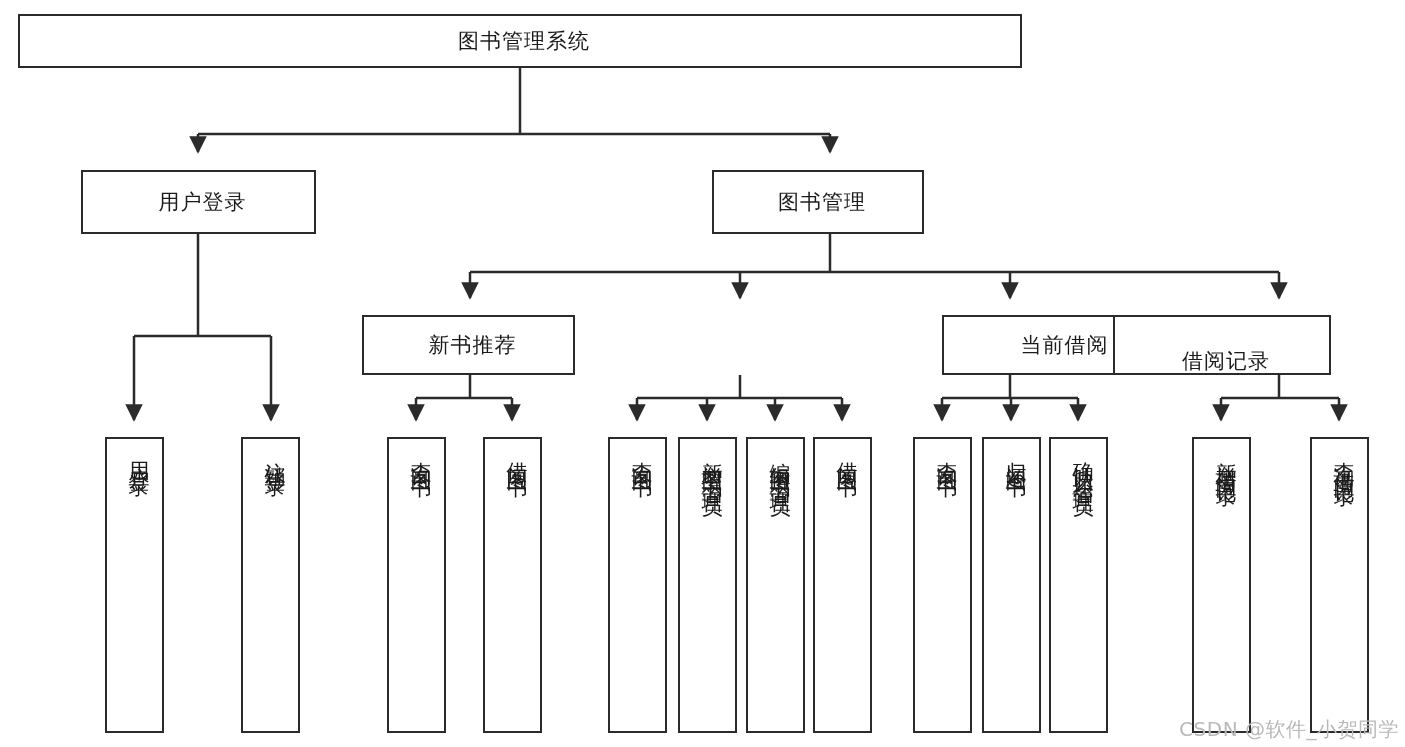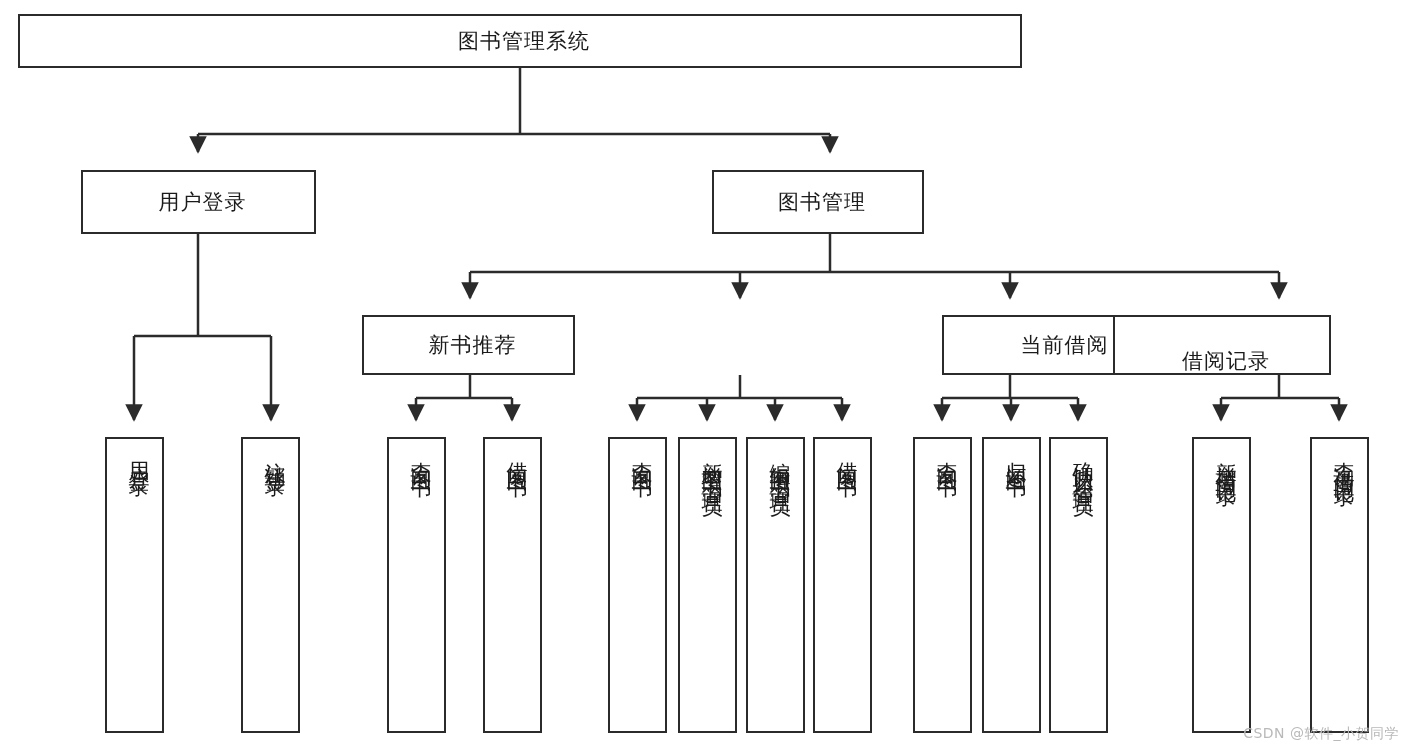--- a/index.html
+++ b/index.html
@@ -55,21 +55,21 @@
     text-orientation: upright;
     font-size: 21px;
     letter-spacing: 5px;
     line-height: 1;
     white-space: nowrap;
   }
   .watermark {
     position: absolute;
     right: 6px;
     bottom: 4px;
-    font-size: 14px;
+    font-size: 20px;
     color: #b9b9b9;
     letter-spacing: 0.5px;
     white-space: nowrap;
     pointer-events: none;
   }
 </style>
 </head>
 <body>
 
 <div id="diagram-root">

